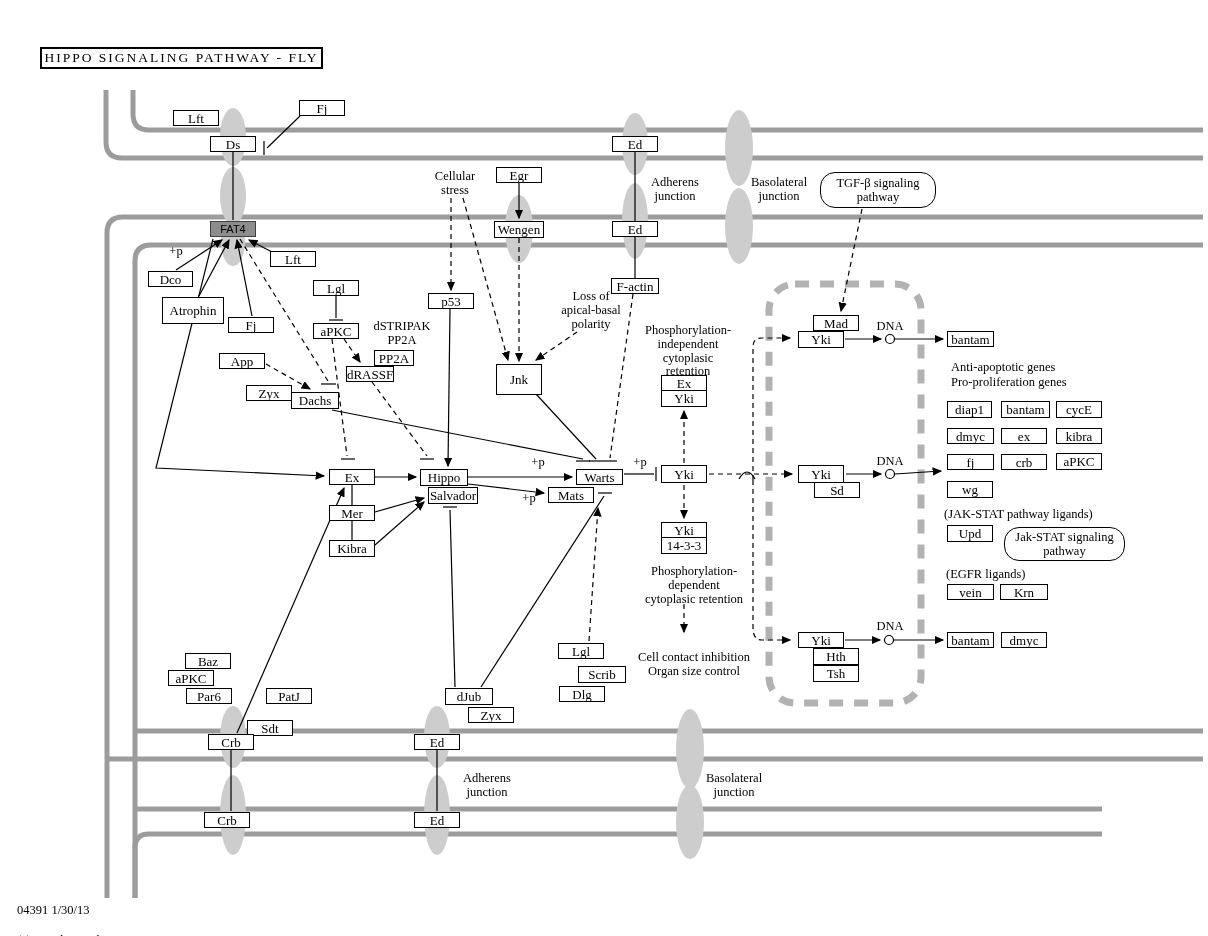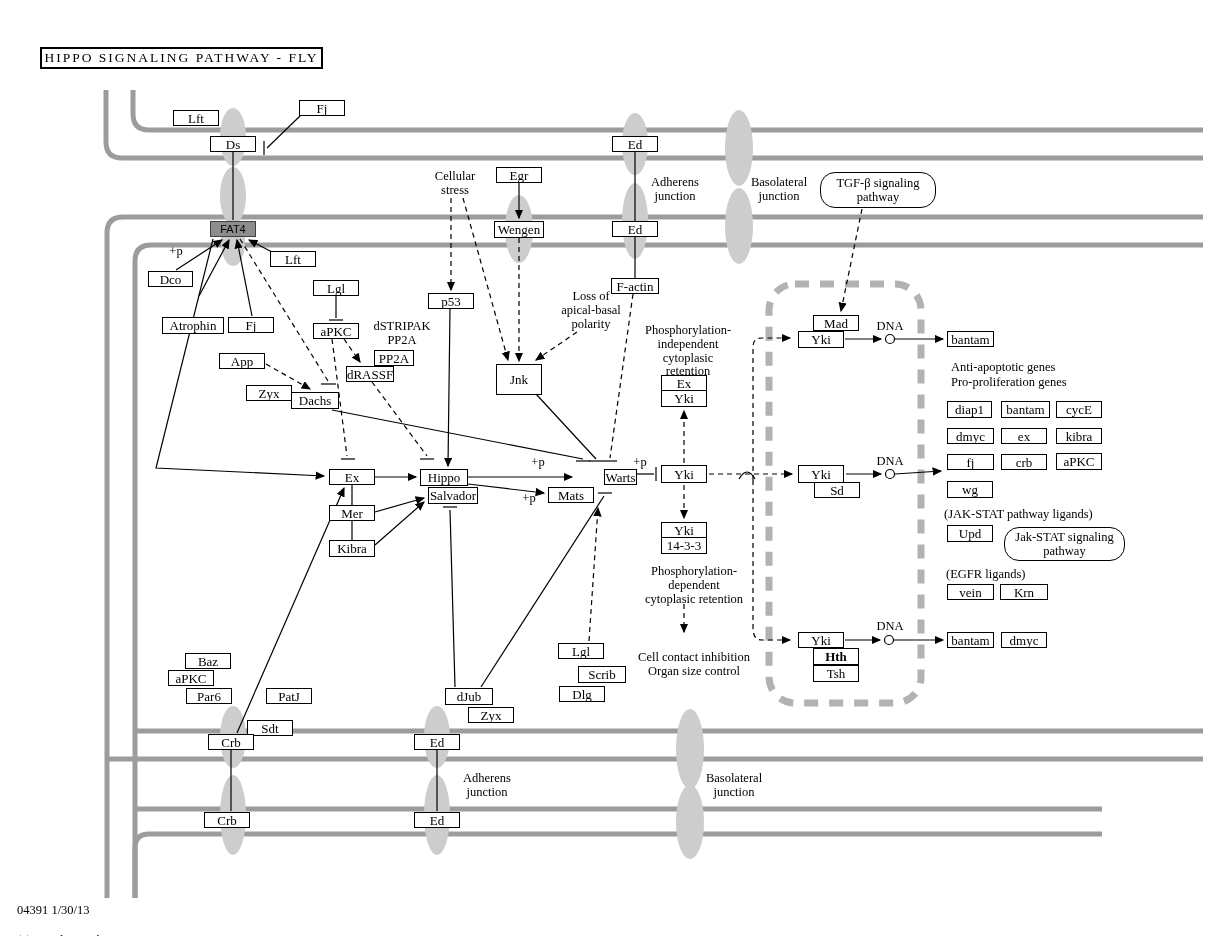--- a/index.html
+++ b/index.html
@@ -160,21 +160,21 @@
   <div class="title-box" style="left:40px;top:47px;width:283px;height:22px;">HIPPO  SIGNALING  PATHWAY - FLY</div>
   <div class="footer" style="left:17px;top:903px;"><span>04391 1/30/13</span><br>
     <span>(c) Kanehisa Laboratories</span></div>
 
   <div id="nodes">
       <div class="box" style="left: 173px; top: 110px; width: 46px; height: 16px;">Lft</div>
       <div class="box" style="left: 299px; top: 100px; width: 46px; height: 16px;">Fj</div>
       <div class="box" style="left: 210px; top: 136px; width: 46px; height: 16px;">Ds</div>
       <div class="box gray" style="left: 210px; top: 221px; width: 46px; height: 16px;">FAT4</div>
       <div class="box" style="left: 148px; top: 271px; width: 45px; height: 16px;">Dco</div>
-      <div class="box" style="left: 162px; top: 297px; width: 62px; height: 17px; margin-top: 20px;">Atrophin</div>
+      <div class="box" style="left: 162px; top: 297px; width: 62px; height: 27px;">Atrophin</div>
       <div class="box" style="left: 270px; top: 251px; width: 46px; height: 16px;">Lft</div>
       <div class="box" style="left: 228px; top: 317px; width: 46px; height: 16px;">Fj</div>
       <div class="box" style="left: 313px; top: 280px; width: 46px; height: 16px;">Lgl</div>
       <div class="box" style="left: 313px; top: 323px; width: 46px; height: 16px;">aPKC</div>
       <div class="box" style="left: 374px; top: 350px; width: 40px; height: 16px;">PP2A</div>
       <div class="box" style="left: 346px; top: 366px; width: 48px; height: 16px;">dRASSF</div>
       <div class="box" style="left: 219px; top: 353px; width: 46px; height: 16px;">App</div>
       <div class="box" style="left: 246px; top: 385px; width: 46px; height: 16px;">Zyx</div>
       <div class="box" style="left: 291px; top: 392px; width: 48px; height: 17px;">Dachs</div>
       <div class="box" style="left: 428px; top: 293px; width: 46px; height: 16px;">p53</div>
@@ -182,21 +182,21 @@
       <div class="box" style="left: 494px; top: 221px; width: 50px; height: 17px;">Wengen</div>
       <div class="box" style="left: 496px; top: 364px; width: 46px; height: 31px;">Jnk</div>
       <div class="box" style="left: 612px; top: 136px; width: 46px; height: 16px;">Ed</div>
       <div class="box" style="left: 612px; top: 221px; width: 46px; height: 16px;">Ed</div>
       <div class="box" style="left: 611px; top: 278px; width: 48px; height: 16px;">F-actin</div>
       <div class="box" style="left: 329px; top: 469px; width: 46px; height: 16px;">Ex</div>
       <div class="box" style="left: 420px; top: 469px; width: 48px; height: 17px;">Hippo</div>
       <div class="box" style="left: 428px; top: 487px; width: 50px; height: 17px;">Salvador</div>
       <div class="box" style="left: 329px; top: 505px; width: 46px; height: 16px;">Mer</div>
       <div class="box" style="left: 329px; top: 540px; width: 46px; height: 17px;">Kibra</div>
-      <div class="box" style="left: 576px; top: 469px; width: 33px; height: 16px; margin-left: 28px;">Warts</div>
+      <div class="box" style="left: 576px; top: 469px; width: 47px; height: 16px;">Warts</div>
       <div class="box" style="left: 548px; top: 487px; width: 46px; height: 16px;">Mats</div>
       <div class="box" style="left: 661px; top: 375px; width: 46px; height: 16px;">Ex</div>
       <div class="box" style="left: 661px; top: 390px; width: 46px; height: 17px;">Yki</div>
       <div class="box" style="left: 661px; top: 465px; width: 46px; height: 18px;">Yki</div>
       <div class="box" style="left: 661px; top: 522px; width: 46px; height: 16px;">Yki</div>
       <div class="box" style="left: 661px; top: 537px; width: 46px; height: 17px;">14-3-3</div>
       <div class="box" style="left: 558px; top: 643px; width: 46px; height: 16px;">Lgl</div>
       <div class="box" style="left: 578px; top: 666px; width: 48px; height: 17px;">Scrib</div>
       <div class="box" style="left: 559px; top: 686px; width: 46px; height: 16px;">Dlg</div>
       <div class="box" style="left: 185px; top: 653px; width: 46px; height: 16px;">Baz</div>
@@ -208,21 +208,21 @@
       <div class="box" style="left: 468px; top: 707px; width: 46px; height: 16px;">Zyx</div>
       <div class="box" style="left: 208px; top: 734px; width: 46px; height: 16px;">Crb</div>
       <div class="box" style="left: 414px; top: 734px; width: 46px; height: 16px;">Ed</div>
       <div class="box" style="left: 204px; top: 812px; width: 46px; height: 16px;">Crb</div>
       <div class="box" style="left: 414px; top: 812px; width: 46px; height: 16px;">Ed</div>
       <div class="box" style="left: 813px; top: 315px; width: 46px; height: 16px;">Mad</div>
       <div class="box" style="left: 798px; top: 331px; width: 46px; height: 17px;">Yki</div>
       <div class="box" style="left: 798px; top: 465px; width: 46px; height: 18px;">Yki</div>
       <div class="box" style="left: 814px; top: 482px; width: 46px; height: 16px;">Sd</div>
       <div class="box" style="left: 798px; top: 632px; width: 46px; height: 16px;">Yki</div>
-      <div class="box" style="left: 813px; top: 648px; width: 46px; height: 17px; font-weight: bold;">Hth</div>
+      <div class="box" style="left: 813px; top: 648px; width: 46px; height: 17px;">Hth</div>
       <div class="box" style="left: 813px; top: 665px; width: 46px; height: 17px;">Tsh</div>
       <div class="box" style="left: 947px; top: 331px; width: 47px; height: 16px;">bantam</div>
       <div class="box" style="left: 947px; top: 401px; width: 45px; height: 17px;">diap1</div>
       <div class="box" style="left: 1001px; top: 401px; width: 49px; height: 17px;">bantam</div>
       <div class="box" style="left: 1056px; top: 401px; width: 46px; height: 17px;">cycE</div>
       <div class="box" style="left: 947px; top: 428px; width: 47px; height: 16px;">dmyc</div>
       <div class="box" style="left: 1001px; top: 428px; width: 46px; height: 16px;">ex</div>
       <div class="box" style="left: 1056px; top: 428px; width: 46px; height: 16px;">kibra</div>
       <div class="box" style="left: 947px; top: 454px; width: 47px; height: 16px;">fj</div>
       <div class="box" style="left: 1001px; top: 454px; width: 46px; height: 16px;">crb</div>

